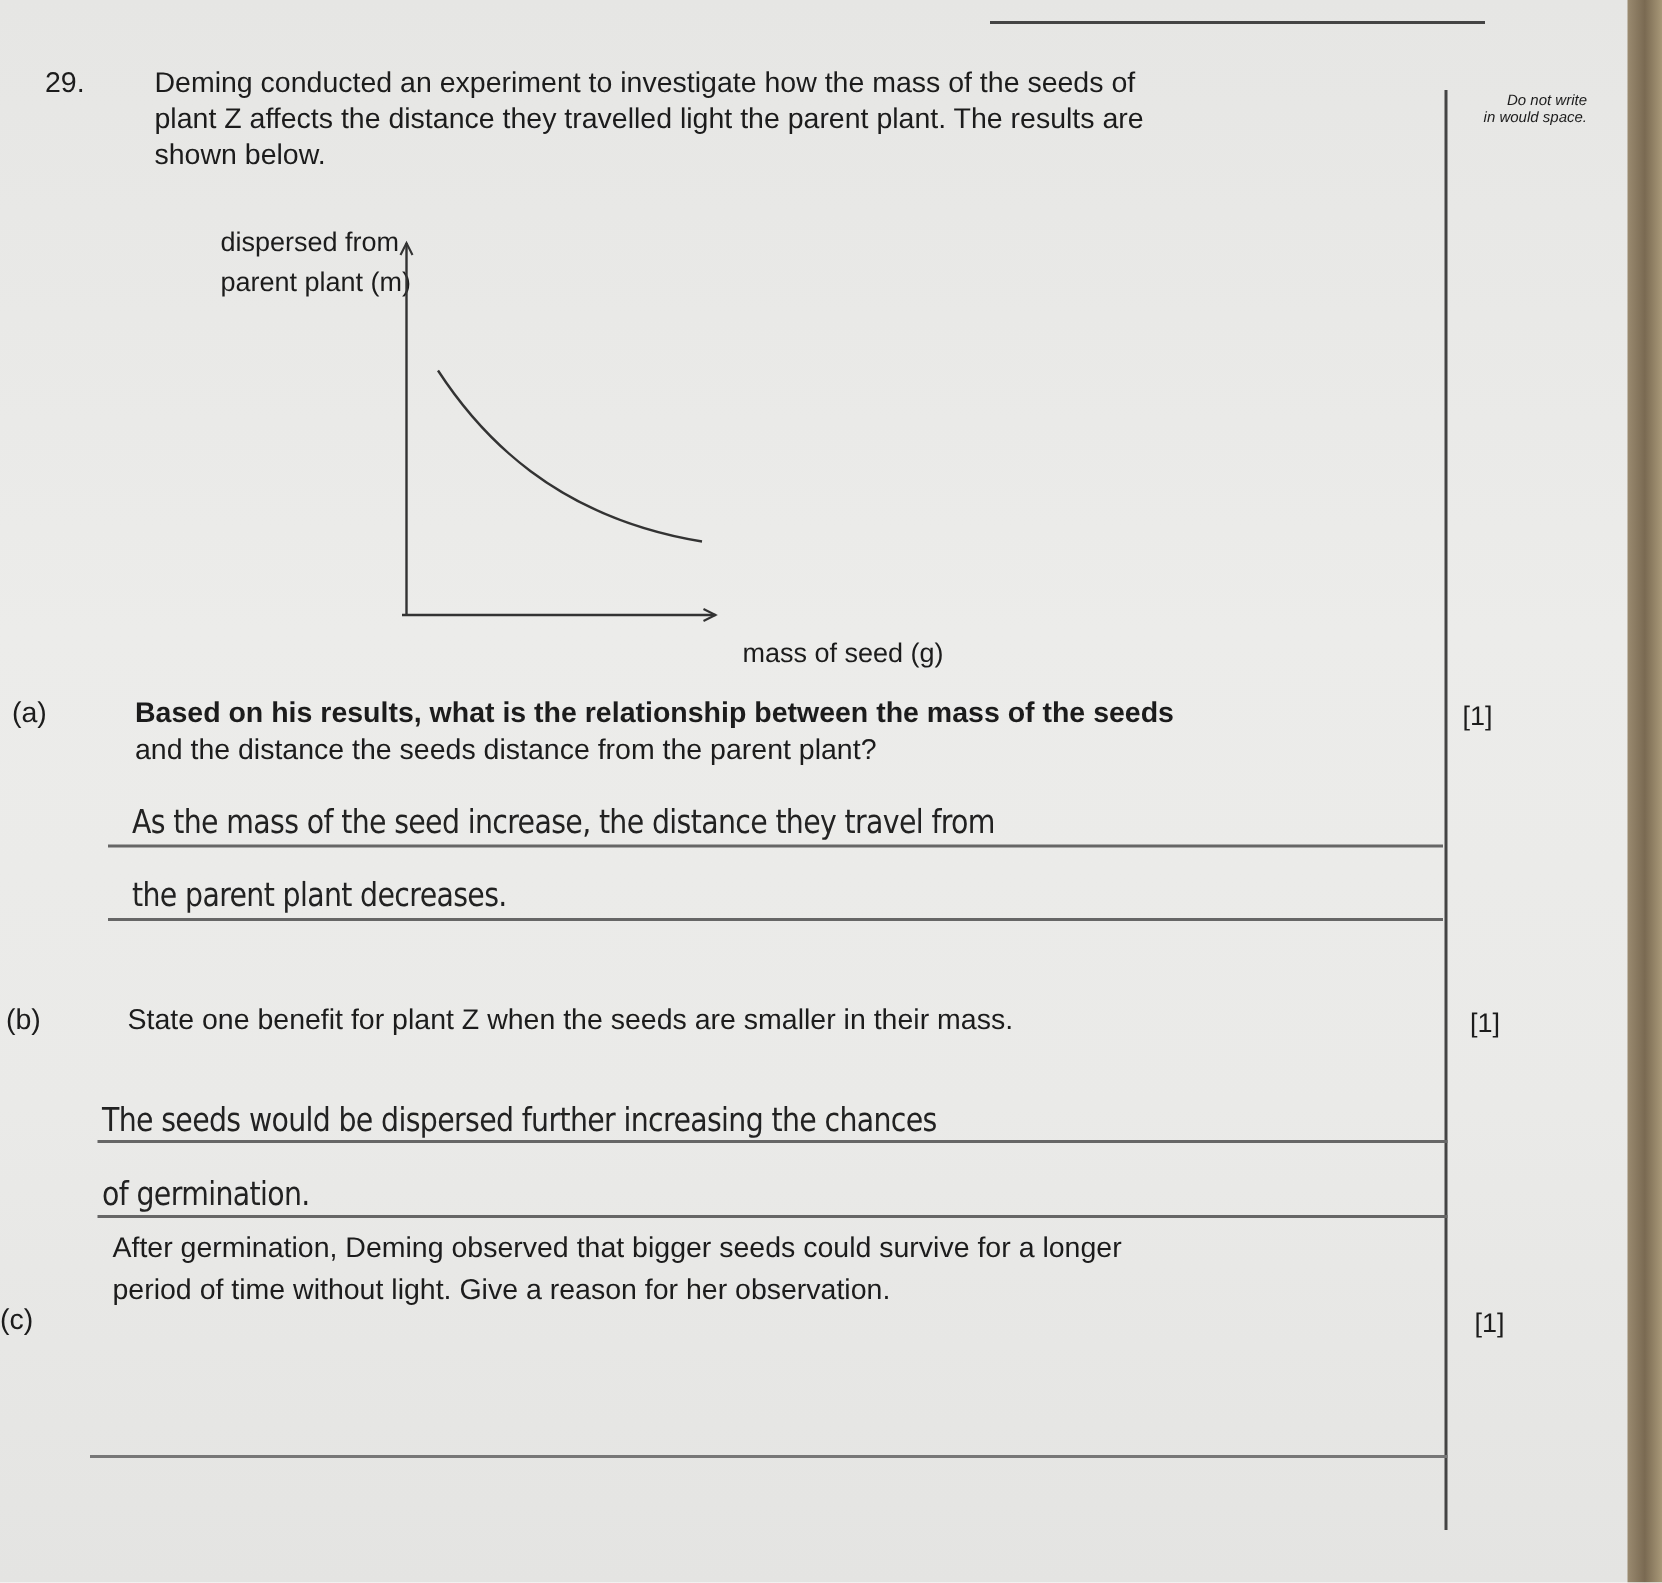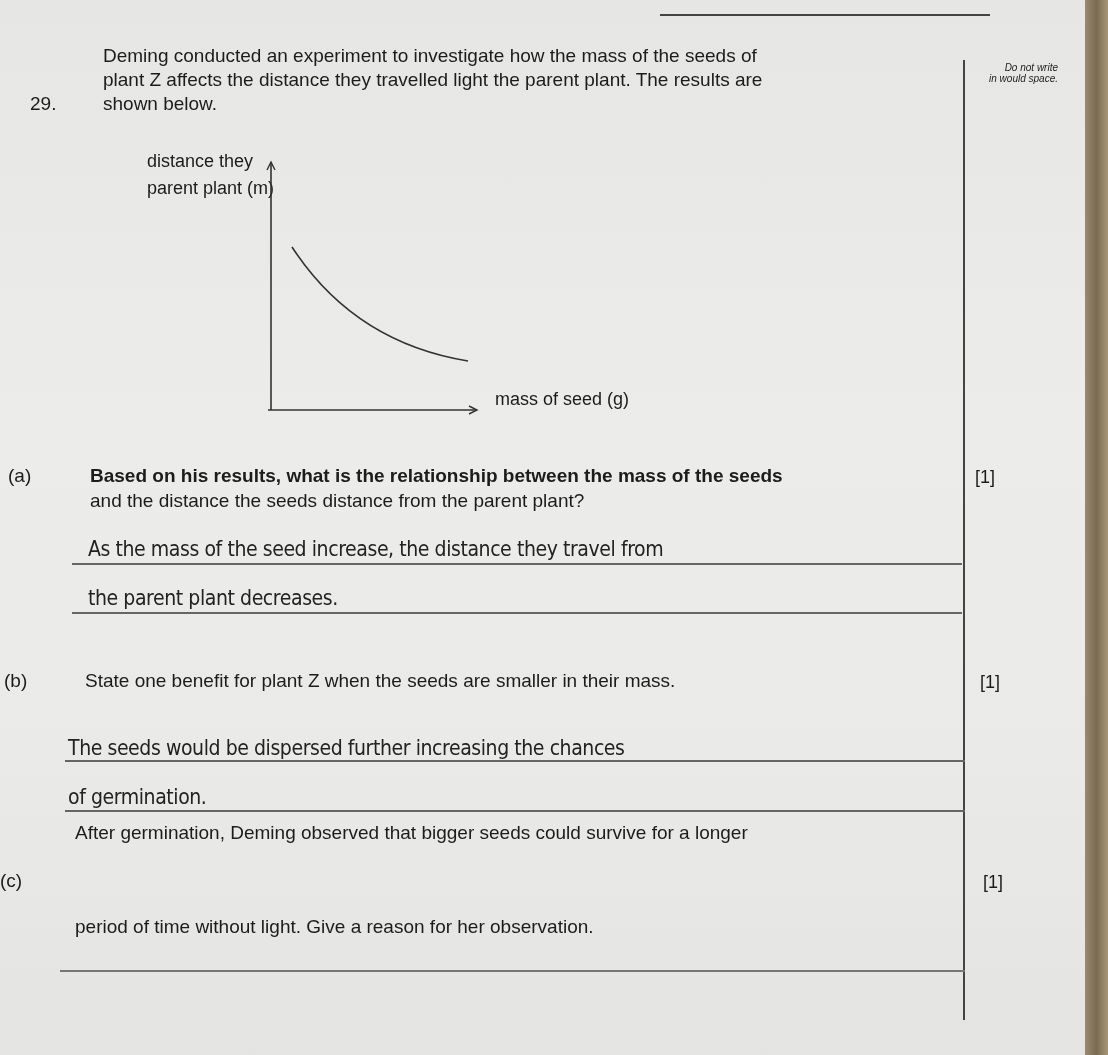--- a/index.html
+++ b/index.html
@@ -18,59 +18,59 @@
   .ans-line{position:absolute;height:1.5px;background:#666;}
   svg{position:absolute;left:0;top:0;}
 </style>
 </head>
 <body>
 
 <div class="top-line"></div>
 <div class="right-edge"></div>
 <div class="margin-line"></div>
 
-<div class="t" style="left:30px;top:45px;margin-top:48px;">29.</div>
+<div class="t" style="left:30px;top:45px;">29.</div>
 <div class="t" style="left:103px;top:45px;text-align:center;">Deming conducted an experiment to investigate how the mass of the seeds of</div>
 <div class="t" style="left:103px;top:69px;">plant Z affects the distance they travelled light the parent plant. The results are</div>
 <div class="t" style="left:103px;top:93px;">shown below.</div>
 <div class="note">
   <div>Do not write</div>
   <div>in would space.</div>
 </div>
 
-<div class="t" style="left:147px;top:150px;font-size:18px;">distance they</div>
+<div class="t" style="left:147px;top:150px;font-size:18px;">dispersed from</div>
 <div class="t" style="left:147px;top:177px;font-size:18px;">parent plant (m)</div>
 <svg width="1108" height="1055">
   <g>
     <line x1="271" y1="410" x2="271" y2="162" stroke="#333" stroke-width="1.6"></line>
     <polyline points="267,170 271,162 275,170" fill="none" stroke="#333" stroke-width="1.4"></polyline>
   </g>
   <g>
     <line x1="268" y1="410" x2="477" y2="410" stroke="#333" stroke-width="1.6"></line>
     <polyline points="469,406 477,410 469,414" fill="none" stroke="#333" stroke-width="1.4"></polyline>
   </g>
   <path d="M 292 247 C 320 290, 370 345, 468 361" fill="none" stroke="#333" stroke-width="1.6"></path>
 </svg>
-<div class="t" style="left:495px;top:388px;font-size:18px;">mass of seed (g)</div>
+<div class="t" style="left:495px;top:424px;font-size:18px;">mass of seed (g)</div>
 
 <div class="t" style="left:8px;top:465px;">(a)</div>
 <div class="t" style="left:90px;top:465px;font-weight:bold;">Based on his results, what is the relationship between the mass of the seeds</div>
 <div class="t" style="left:90px;top:490px;">and the distance the seeds distance from the parent plant?</div>
 <div class="marks" style="left:975px;top:467px;">[1]</div>
 <div class="hand" style="left:88px;top:536px;">As the mass of the seed increase, the distance they travel from</div>
 <div class="ans-line" style="left:72px;top:563px;width:890px;"></div>
 <div class="hand" style="left:88px;top:585px;">the parent plant decreases.</div>
 <div class="ans-line" style="left:72px;top:612px;width:890px;"></div>
 
 <div class="t" style="left:4px;top:670px;">(b)</div>
 <div class="t" style="left:85px;top:670px;">State one benefit for plant Z when the seeds are smaller in their mass.</div>
 <div class="marks" style="left:980px;top:672px;">[1]</div>
 <div class="hand" style="left:68px;top:735px;">The seeds would be dispersed further increasing the chances</div>
 <div class="ans-line" style="left:65px;top:760px;width:900px;"></div>
 <div class="hand" style="left:68px;top:784px;">of germination.</div>
 <div class="ans-line" style="left:65px;top:810px;width:900px;"></div>
 
 <div class="t" style="left:0px;top:870px;">(c)</div>
 <div class="t" style="left:75px;top:822px;">After germination, Deming observed that bigger seeds could survive for a longer</div>
-<div class="t" style="left:75px;top:916px;">period of time without light. Give a reason for her observation.</div>
+<div class="t" style="left:75px;top:850px;">period of time without light. Give a reason for her observation.</div>
 <div class="marks" style="left:983px;top:872px;">[1]</div>
 <div class="hand" style="left:68px;top:940px;"></div>
 <div class="ans-line" style="left:60px;top:970px;width:905px;height:2px;background:#777;"></div>
 
 </body></html>

